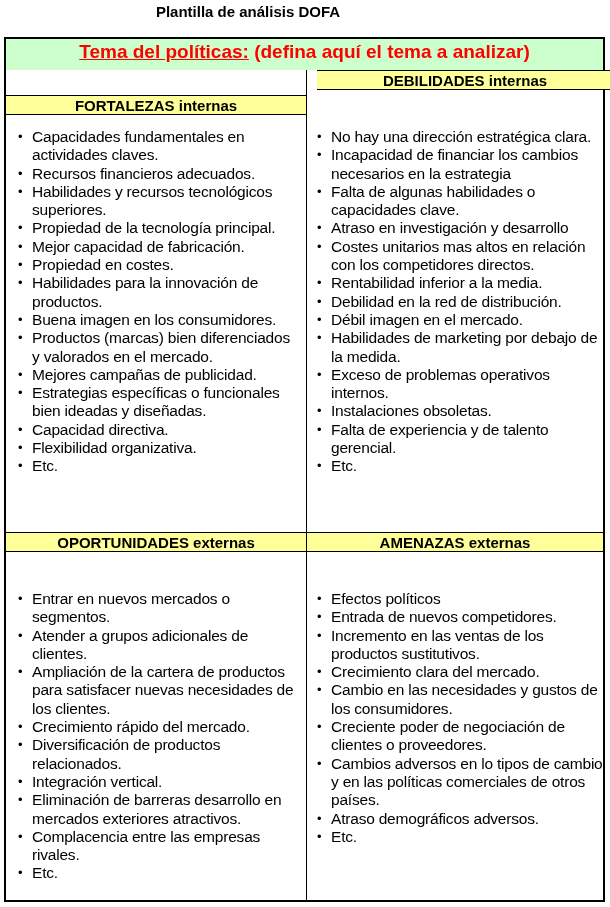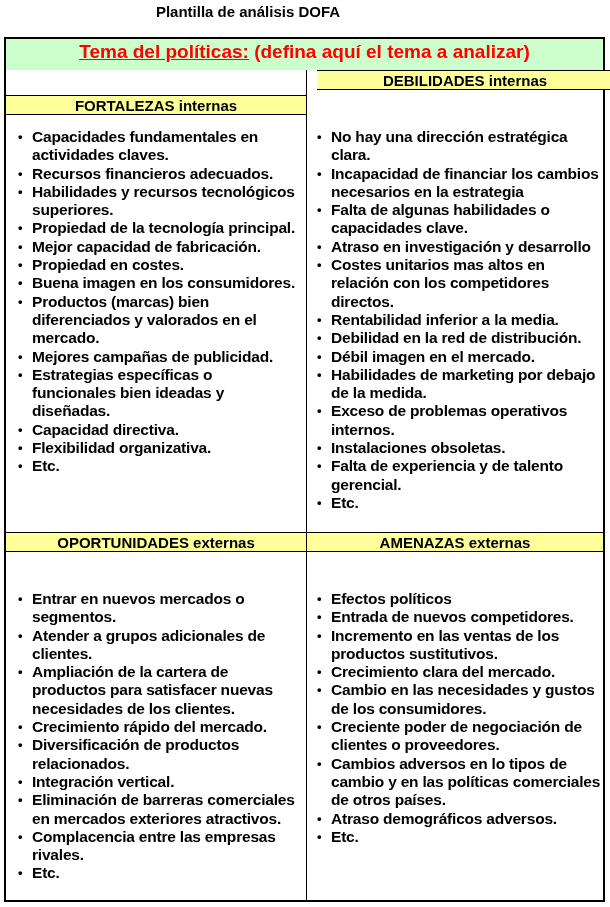--- a/index.html
+++ b/index.html
@@ -10,21 +10,21 @@
   .grid { position:absolute; left:4px; top:37px; width:601px; height:865px;
           border:2px solid #000; box-sizing:border-box; }
   .topic { position:absolute; left:0; top:0; width:597px; height:31px; background:#ccffcc;
            text-align:center; font-weight:bold; font-size:19px; color:#ff0000; line-height:25px; }
   .topic .u { text-decoration:underline; }
   .hdr { position:absolute; height:20px; background:#ffff99; font-weight:bold; font-size:15px;
          line-height:20px; text-align:center; border-top:1px solid #000; border-bottom:1px solid #000; box-sizing:border-box; }
   .cell { position:absolute; box-sizing:border-box; }
   .vline { position:absolute; left:300px; width:1px; background:#000; }
   ul { margin:0; padding:0; list-style:none; }
-  li { position:relative; padding-left:24px; font-size:15.5px; line-height:18.3px; letter-spacing:-0.2px;font-weight:bold; }
+  li { position:relative; padding-left:24px; font-size:15.5px; line-height:18.3px; letter-spacing:-0.2px; }
   li::before { content:"\2022"; position:absolute; left:10px; top:0; font-size:13px; }
 </style>
 </head>
 <body>
 
 <div class="doc-title">Plantilla de análisis DOFA</div>
 
 <div class="grid">
   <div class="topic">
     <span class="u">Tema del políticas:</span><span> (defina aquí el tema a analizar)</span>
@@ -34,20 +34,21 @@
   <div class="hdr" style="left:311px;top:31px;width:296px;">DEBILIDADES internas</div>
 
   <div class="cell" style="left:2px;top:89px;width:298px;padding-right:6px;">
     <ul>
         <li>Capacidades fundamentales en actividades claves.</li>
         <li>Recursos financieros adecuados.</li>
         <li>Habilidades y recursos tecnológicos superiores.</li>
         <li>Propiedad de la tecnología principal.</li>
         <li>Mejor capacidad de fabricación.</li>
         <li>Propiedad en costes.</li>
+        <li>Habilidades para la innovación de productos.</li>
         <li>Buena imagen en los consumidores.</li>
         <li>Productos (marcas) bien diferenciados y valorados en el mercado.</li>
         <li>Mejores campañas de publicidad.</li>
         <li>Estrategias específicas o funcionales bien ideadas y diseñadas.</li>
         <li>Capacidad directiva.</li>
         <li>Flexibilidad organizativa.</li>
         <li>Etc.</li>
       </ul>
   </div>
   <div class="cell" style="left:301px;top:89px;width:296px;">
@@ -72,21 +73,21 @@
   <div class="hdr" style="left:301px;top:493px;width:296px;">AMENAZAS externas</div>
 
   <div class="cell" style="left:2px;top:551px;width:298px;">
     <ul>
         <li>Entrar en nuevos mercados o segmentos.</li>
         <li>Atender a grupos adicionales de clientes.</li>
         <li>Ampliación de la cartera de productos para satisfacer nuevas necesidades de los clientes.</li>
         <li>Crecimiento rápido del mercado.</li>
         <li>Diversificación de productos relacionados.</li>
         <li>Integración vertical.</li>
-        <li>Eliminación de barreras comerciales en mercados exteriores atractivos.</li>
+        <li>Eliminación de barreras desarrollo en mercados exteriores atractivos.</li>
         <li>Complacencia entre las empresas rivales.</li>
         <li>Etc.</li>
       </ul>
   </div>
   <div class="cell" style="left:301px;top:551px;width:296px;">
     <ul>
         <li>Efectos políticos</li>
         <li>Entrada de nuevos competidores.</li>
         <li>Incremento en las ventas de los productos sustitutivos.</li>
         <li>Crecimiento clara del mercado.</li>

